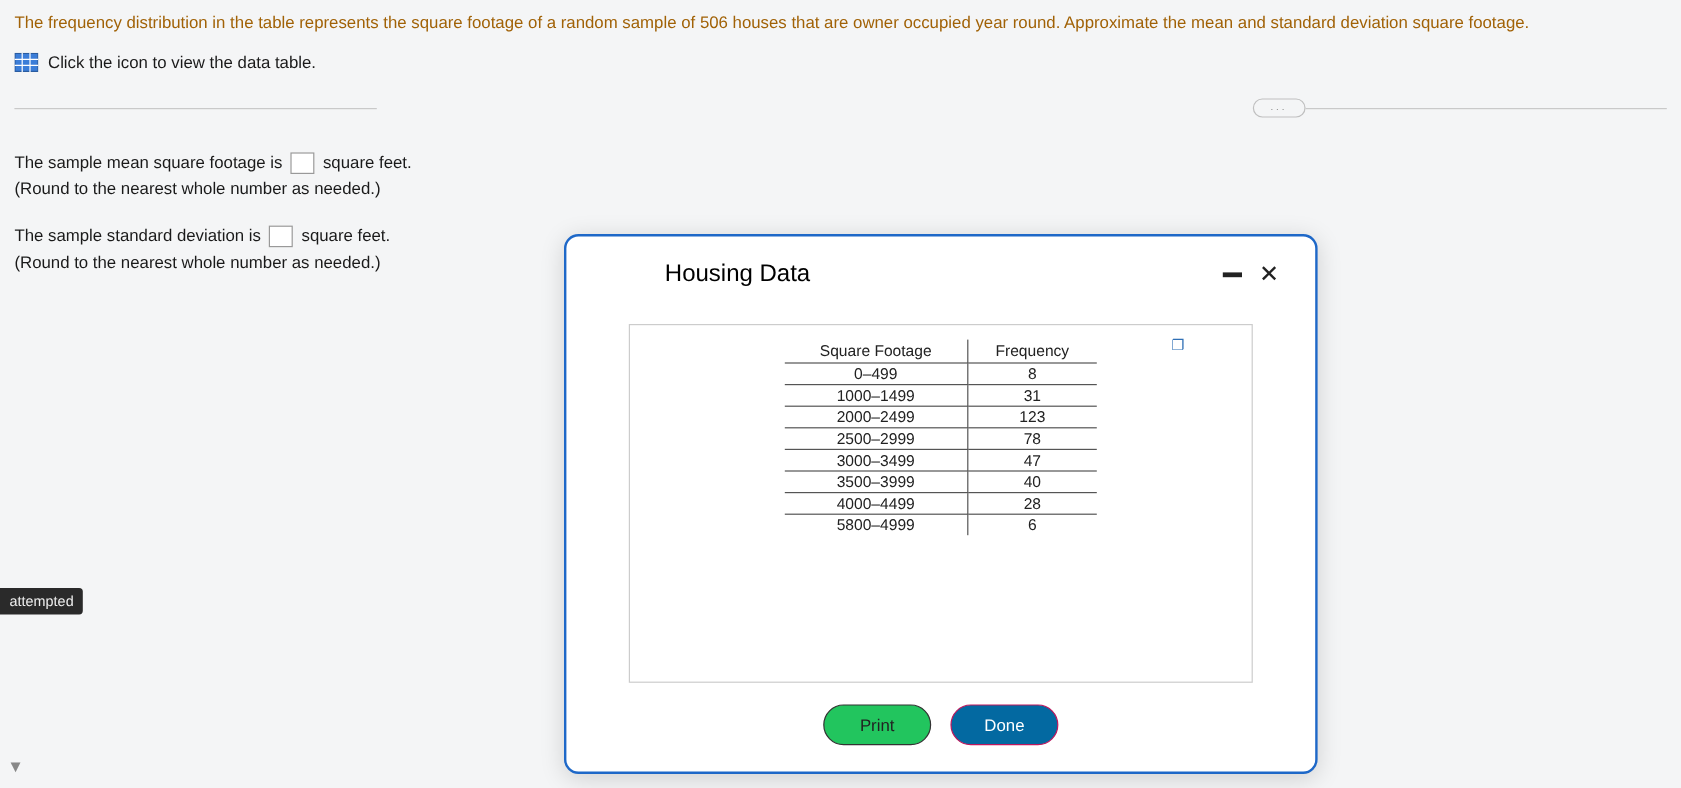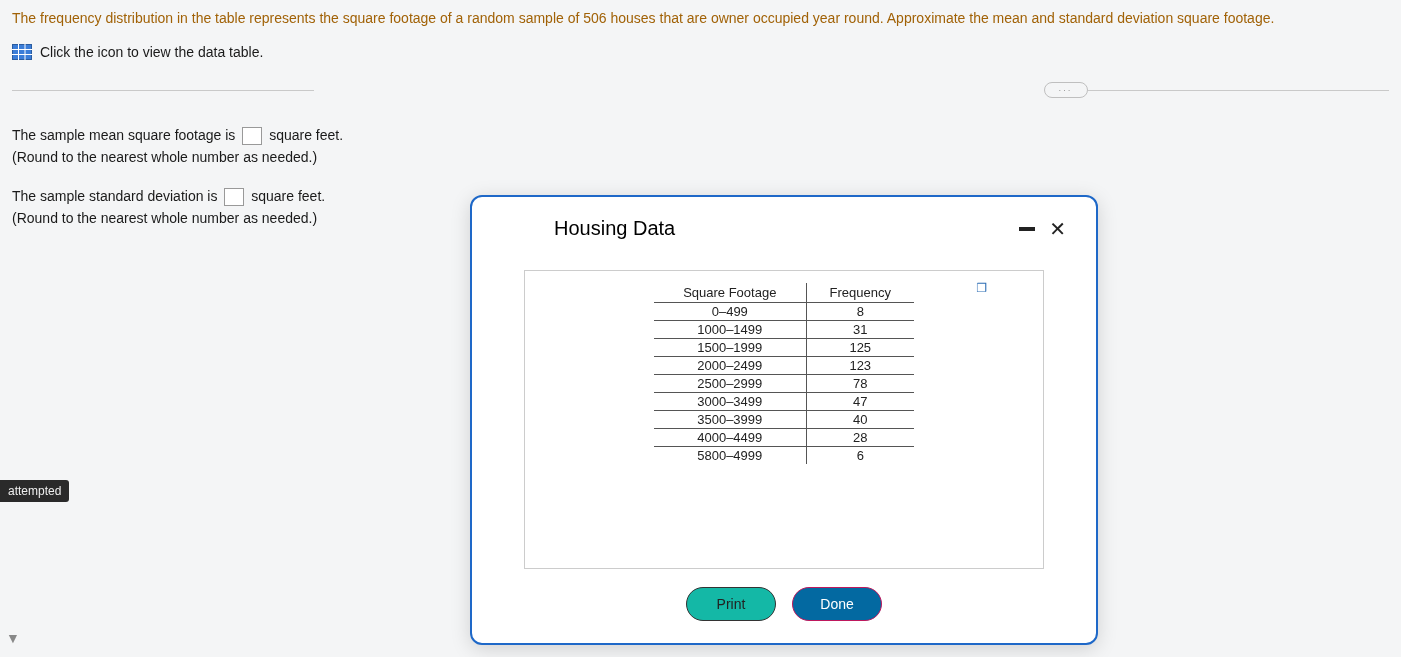--- a/index.html
+++ b/index.html
@@ -64,21 +64,21 @@
     width: 20px; height: 18px;
     border: 1px solid #999;
     background: #fff;
     vertical-align: middle;
     margin: 0 3px;
     font-size: 13px;
     text-align: center;
   }
   .attempted-badge {
     position: absolute;
-    left: 0; top: 480px;
+    left: 0; top: 490px;
     background: #2a2a2a;
     color: #eee;
     font-size: 12px;
     padding: 4px 8px;
     border-radius: 0 3px 3px 0;
   }
   .dropdown-caret {
     position: absolute;
     left: 6px; top: 630px;
     color: #888;
@@ -172,21 +172,21 @@
     min-width: 90px;
     height: 34px;
     border-radius: 18px;
     font-size: 14px;
     display: inline-flex;
     align-items: center;
     justify-content: center;
     cursor: pointer;
   }
   .btn-outline {
-    background: #14b8a6;
+    background: #22c55e;
     border: 1px solid #333;
     color: #222;
   }
   .btn-fill {
     background: #0369a1;
     border: 1px solid #be185d;
     color: #fff;
   }
 </style>
 </head>
@@ -253,24 +253,20 @@
         <tbody id="table-body">
             <tr>
               <td>0–499</td>
               <td>8</td>
             </tr>
             <tr>
               <td>1000–1499</td>
               <td>31</td>
             </tr>
             <tr>
-              <td>1500–1999</td>
-              <td>125</td>
-            </tr>
-            <tr>
               <td>2000–2499</td>
               <td>123</td>
             </tr>
             <tr>
               <td>2500–2999</td>
               <td>78</td>
             </tr>
             <tr>
               <td>3000–3499</td>
               <td>47</td>

